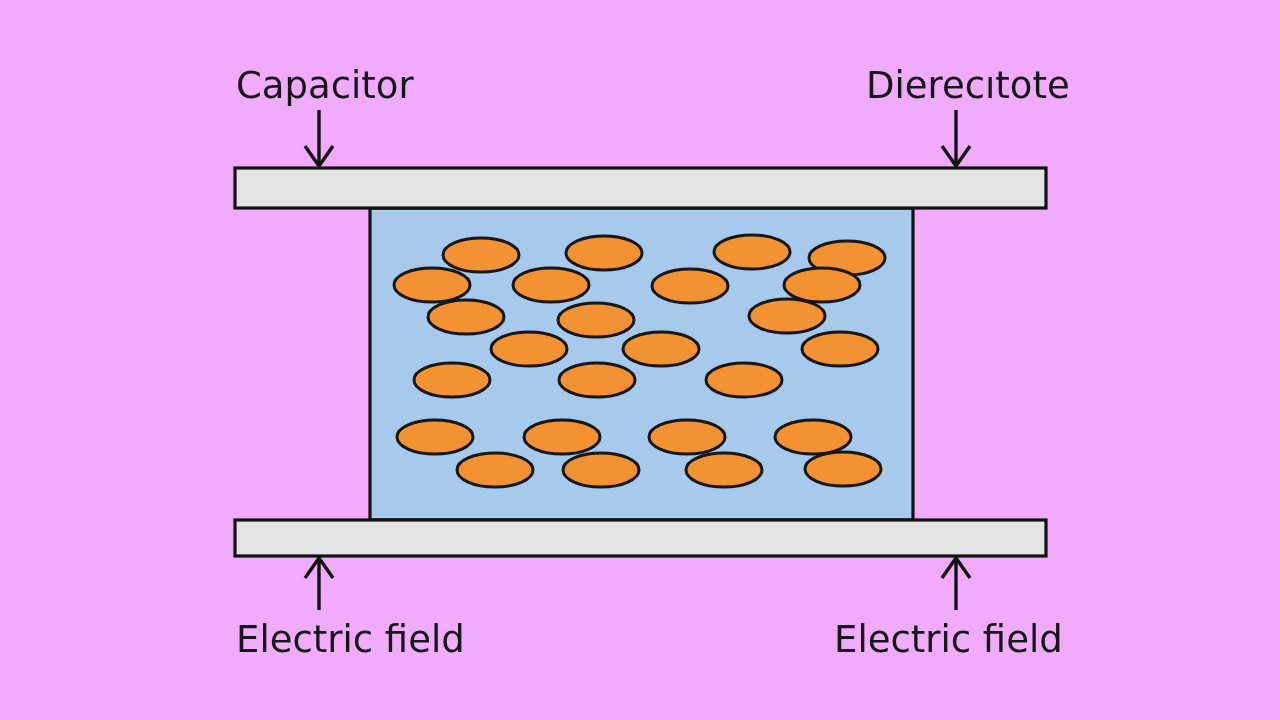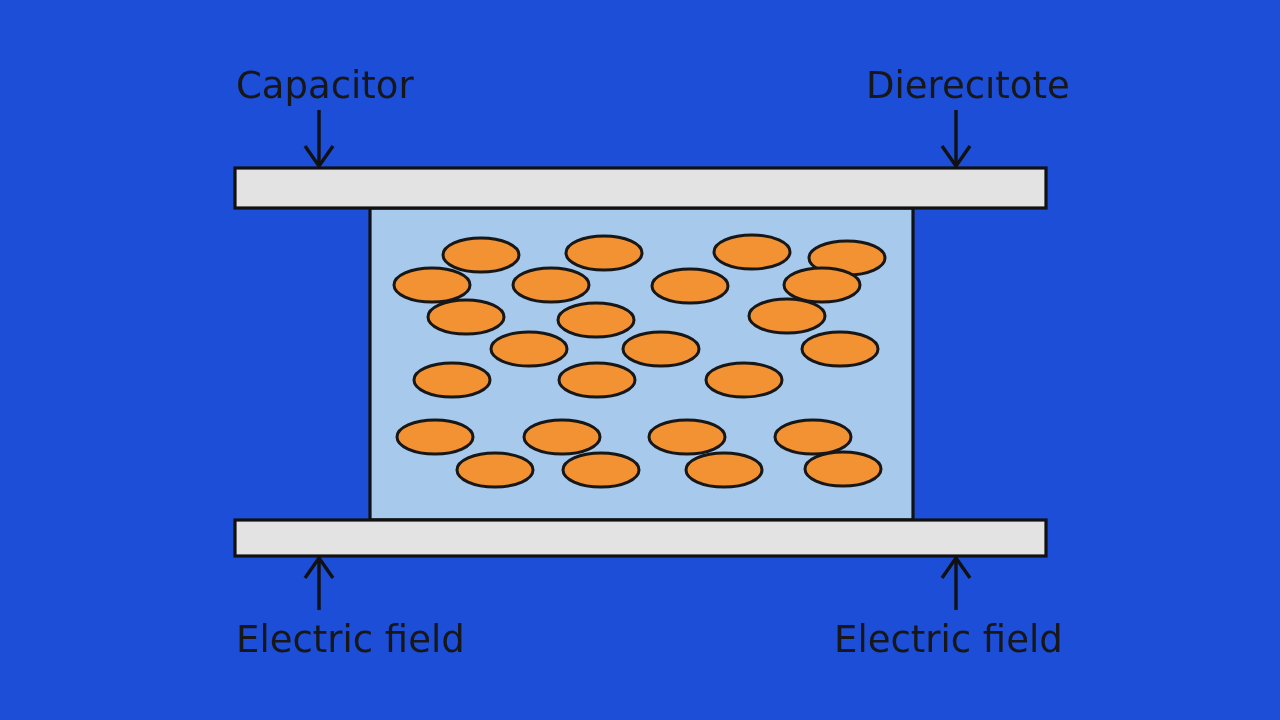--- a/index.html
+++ b/index.html
@@ -56,21 +56,21 @@
     fill: none;
     stroke: #111111;
     stroke-width: 3.4;
     stroke-linecap: butt;
     stroke-linejoin: miter;
   }
 </style>
 </head>
 <body>
 
-<div id="stage" style="background: #1d4ed8;">
+<div id="stage" style="background: #f0abfc;">
   <svg id="diagram-svg" viewBox="0 0 1280 720">
 
     <rect id="dielectric-rect" class="dielectric-shape" x="370" y="208" width="543" height="312" style="fill: rgb(167, 201, 236); stroke: rgb(17, 17, 17);"></rect>
 
     <g id="particles-group">
         <ellipse cx="481" cy="255" rx="38" ry="17" class="particle-shape" style="fill: rgb(242, 146, 50); stroke: rgb(23, 23, 23);"></ellipse>
         <ellipse cx="604" cy="253" rx="38" ry="17" class="particle-shape" style="fill: rgb(242, 146, 50); stroke: rgb(23, 23, 23);"></ellipse>
         <ellipse cx="752" cy="252" rx="38" ry="17" class="particle-shape" style="fill: rgb(242, 146, 50); stroke: rgb(23, 23, 23);"></ellipse>
         <ellipse cx="847" cy="258" rx="38" ry="17" class="particle-shape" style="fill: rgb(242, 146, 50); stroke: rgb(23, 23, 23);"></ellipse>
         <ellipse cx="432" cy="285" rx="38" ry="17" class="particle-shape" style="fill: rgb(242, 146, 50); stroke: rgb(23, 23, 23);"></ellipse>

